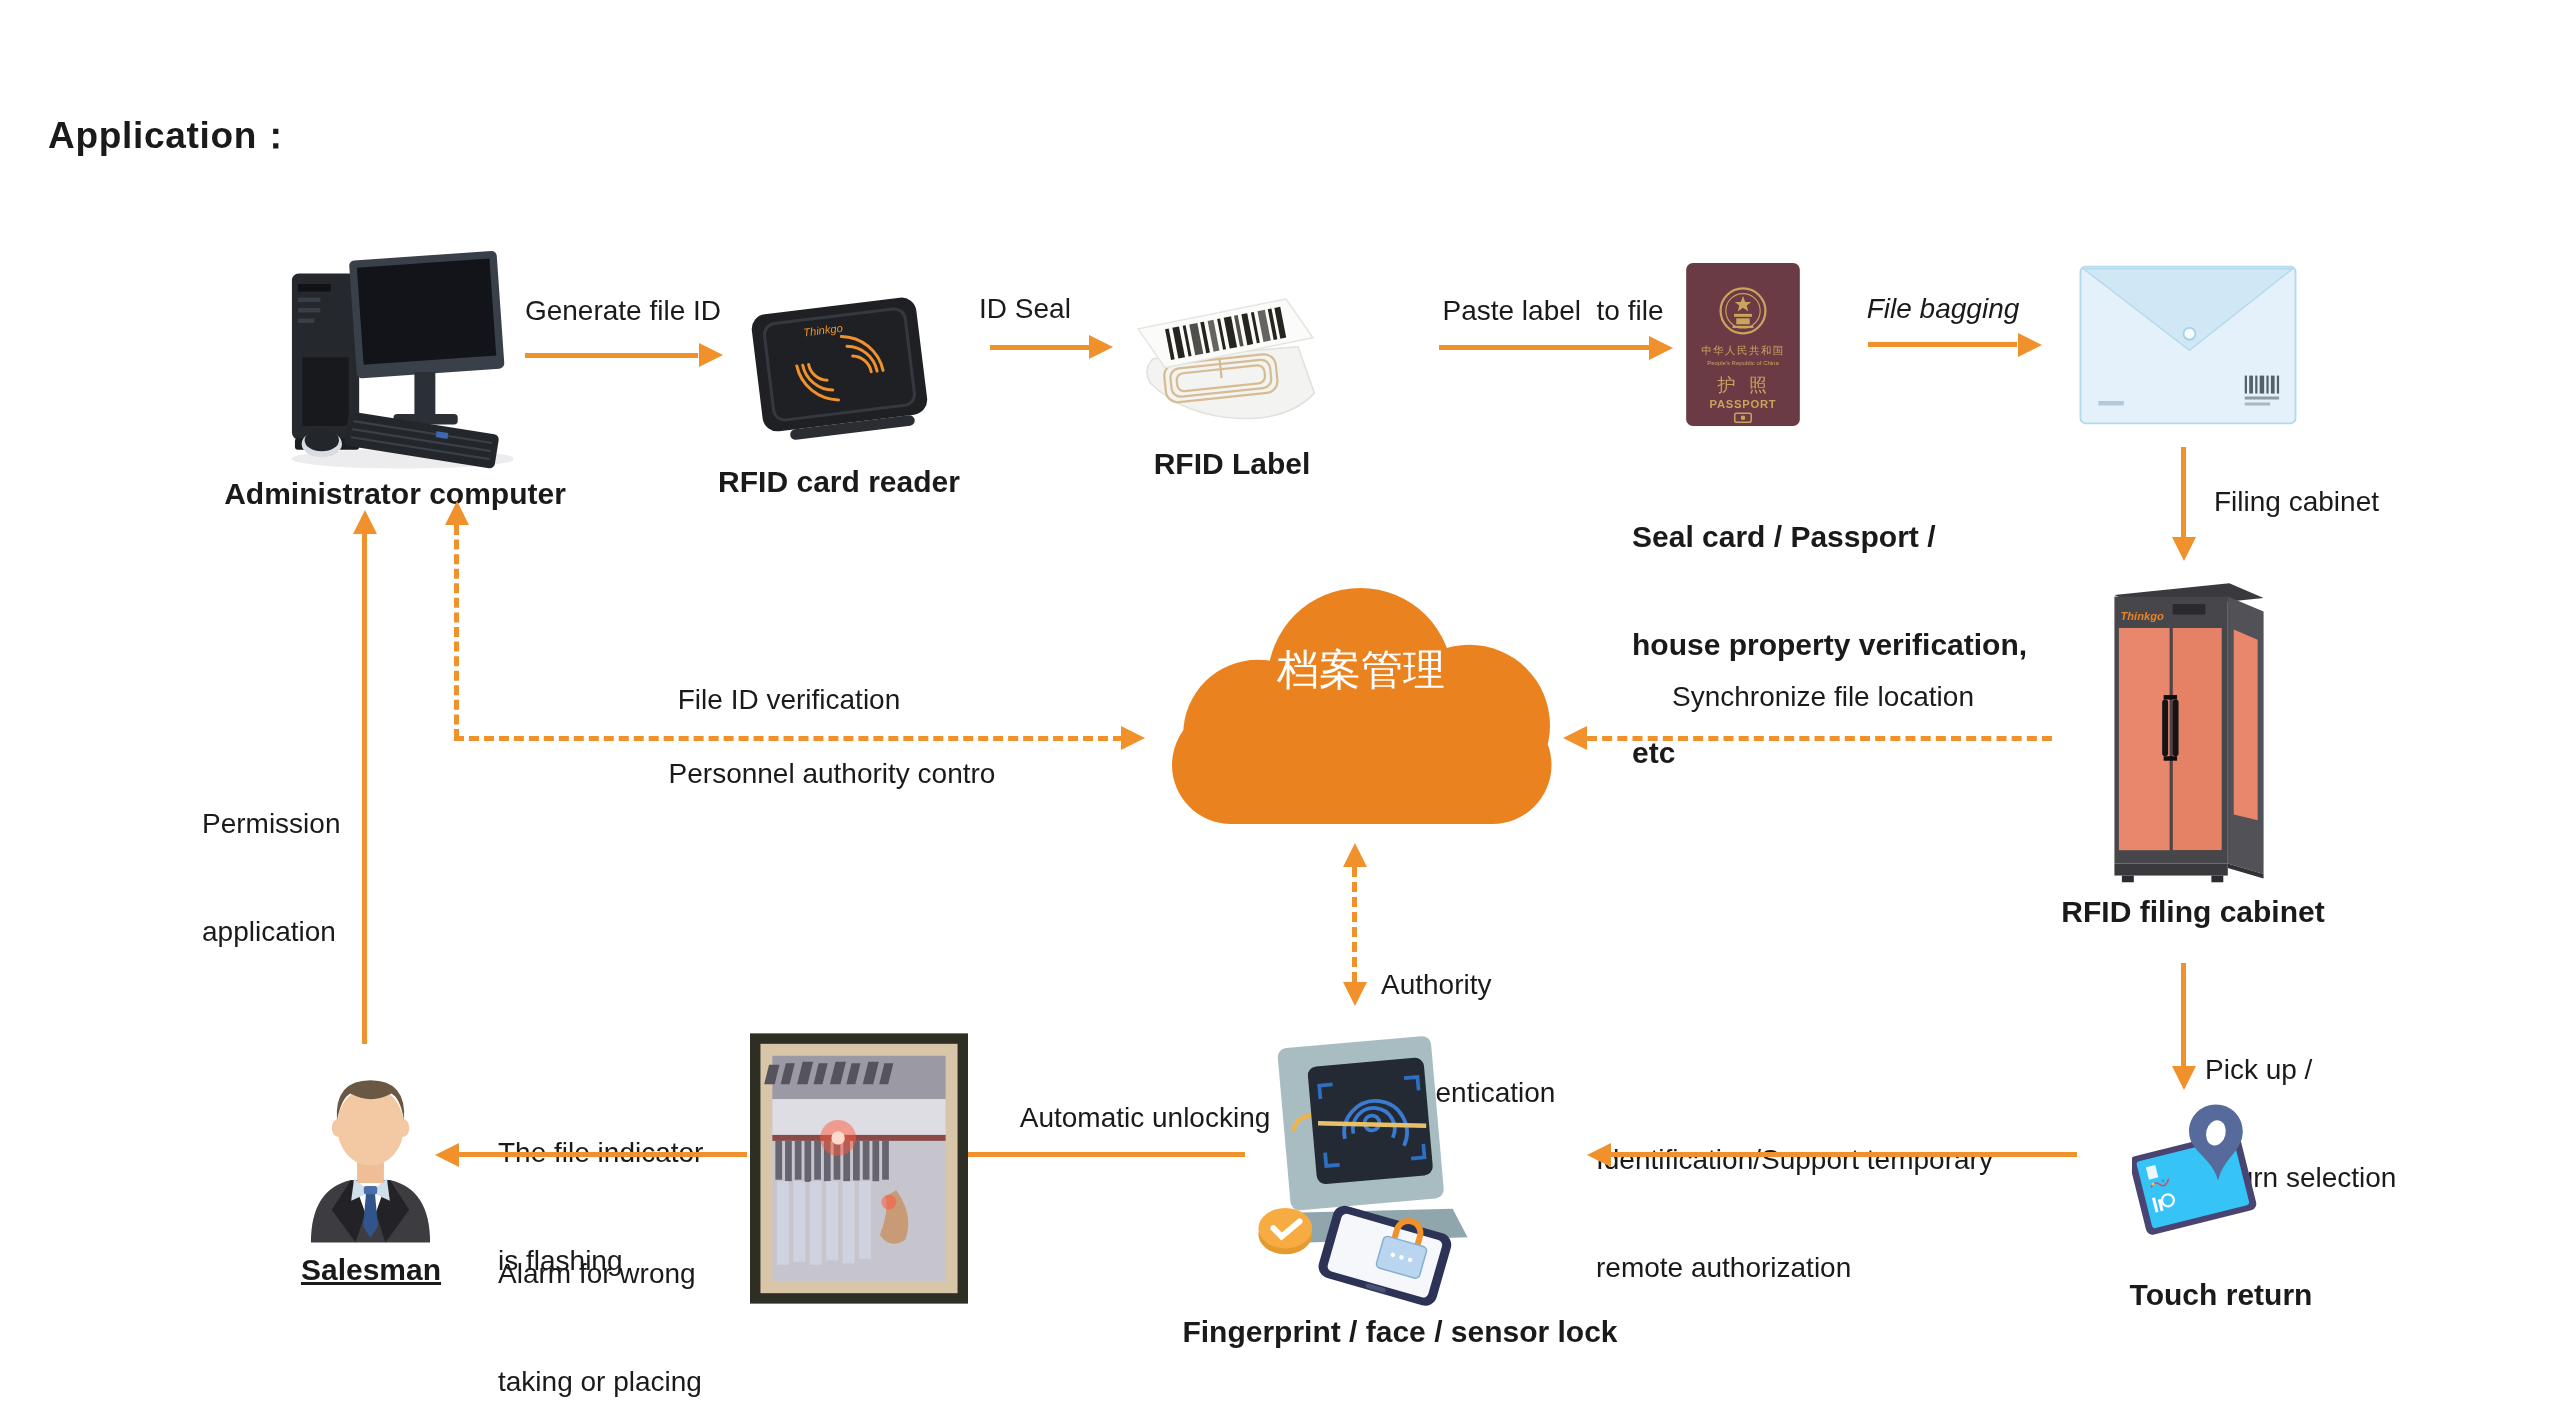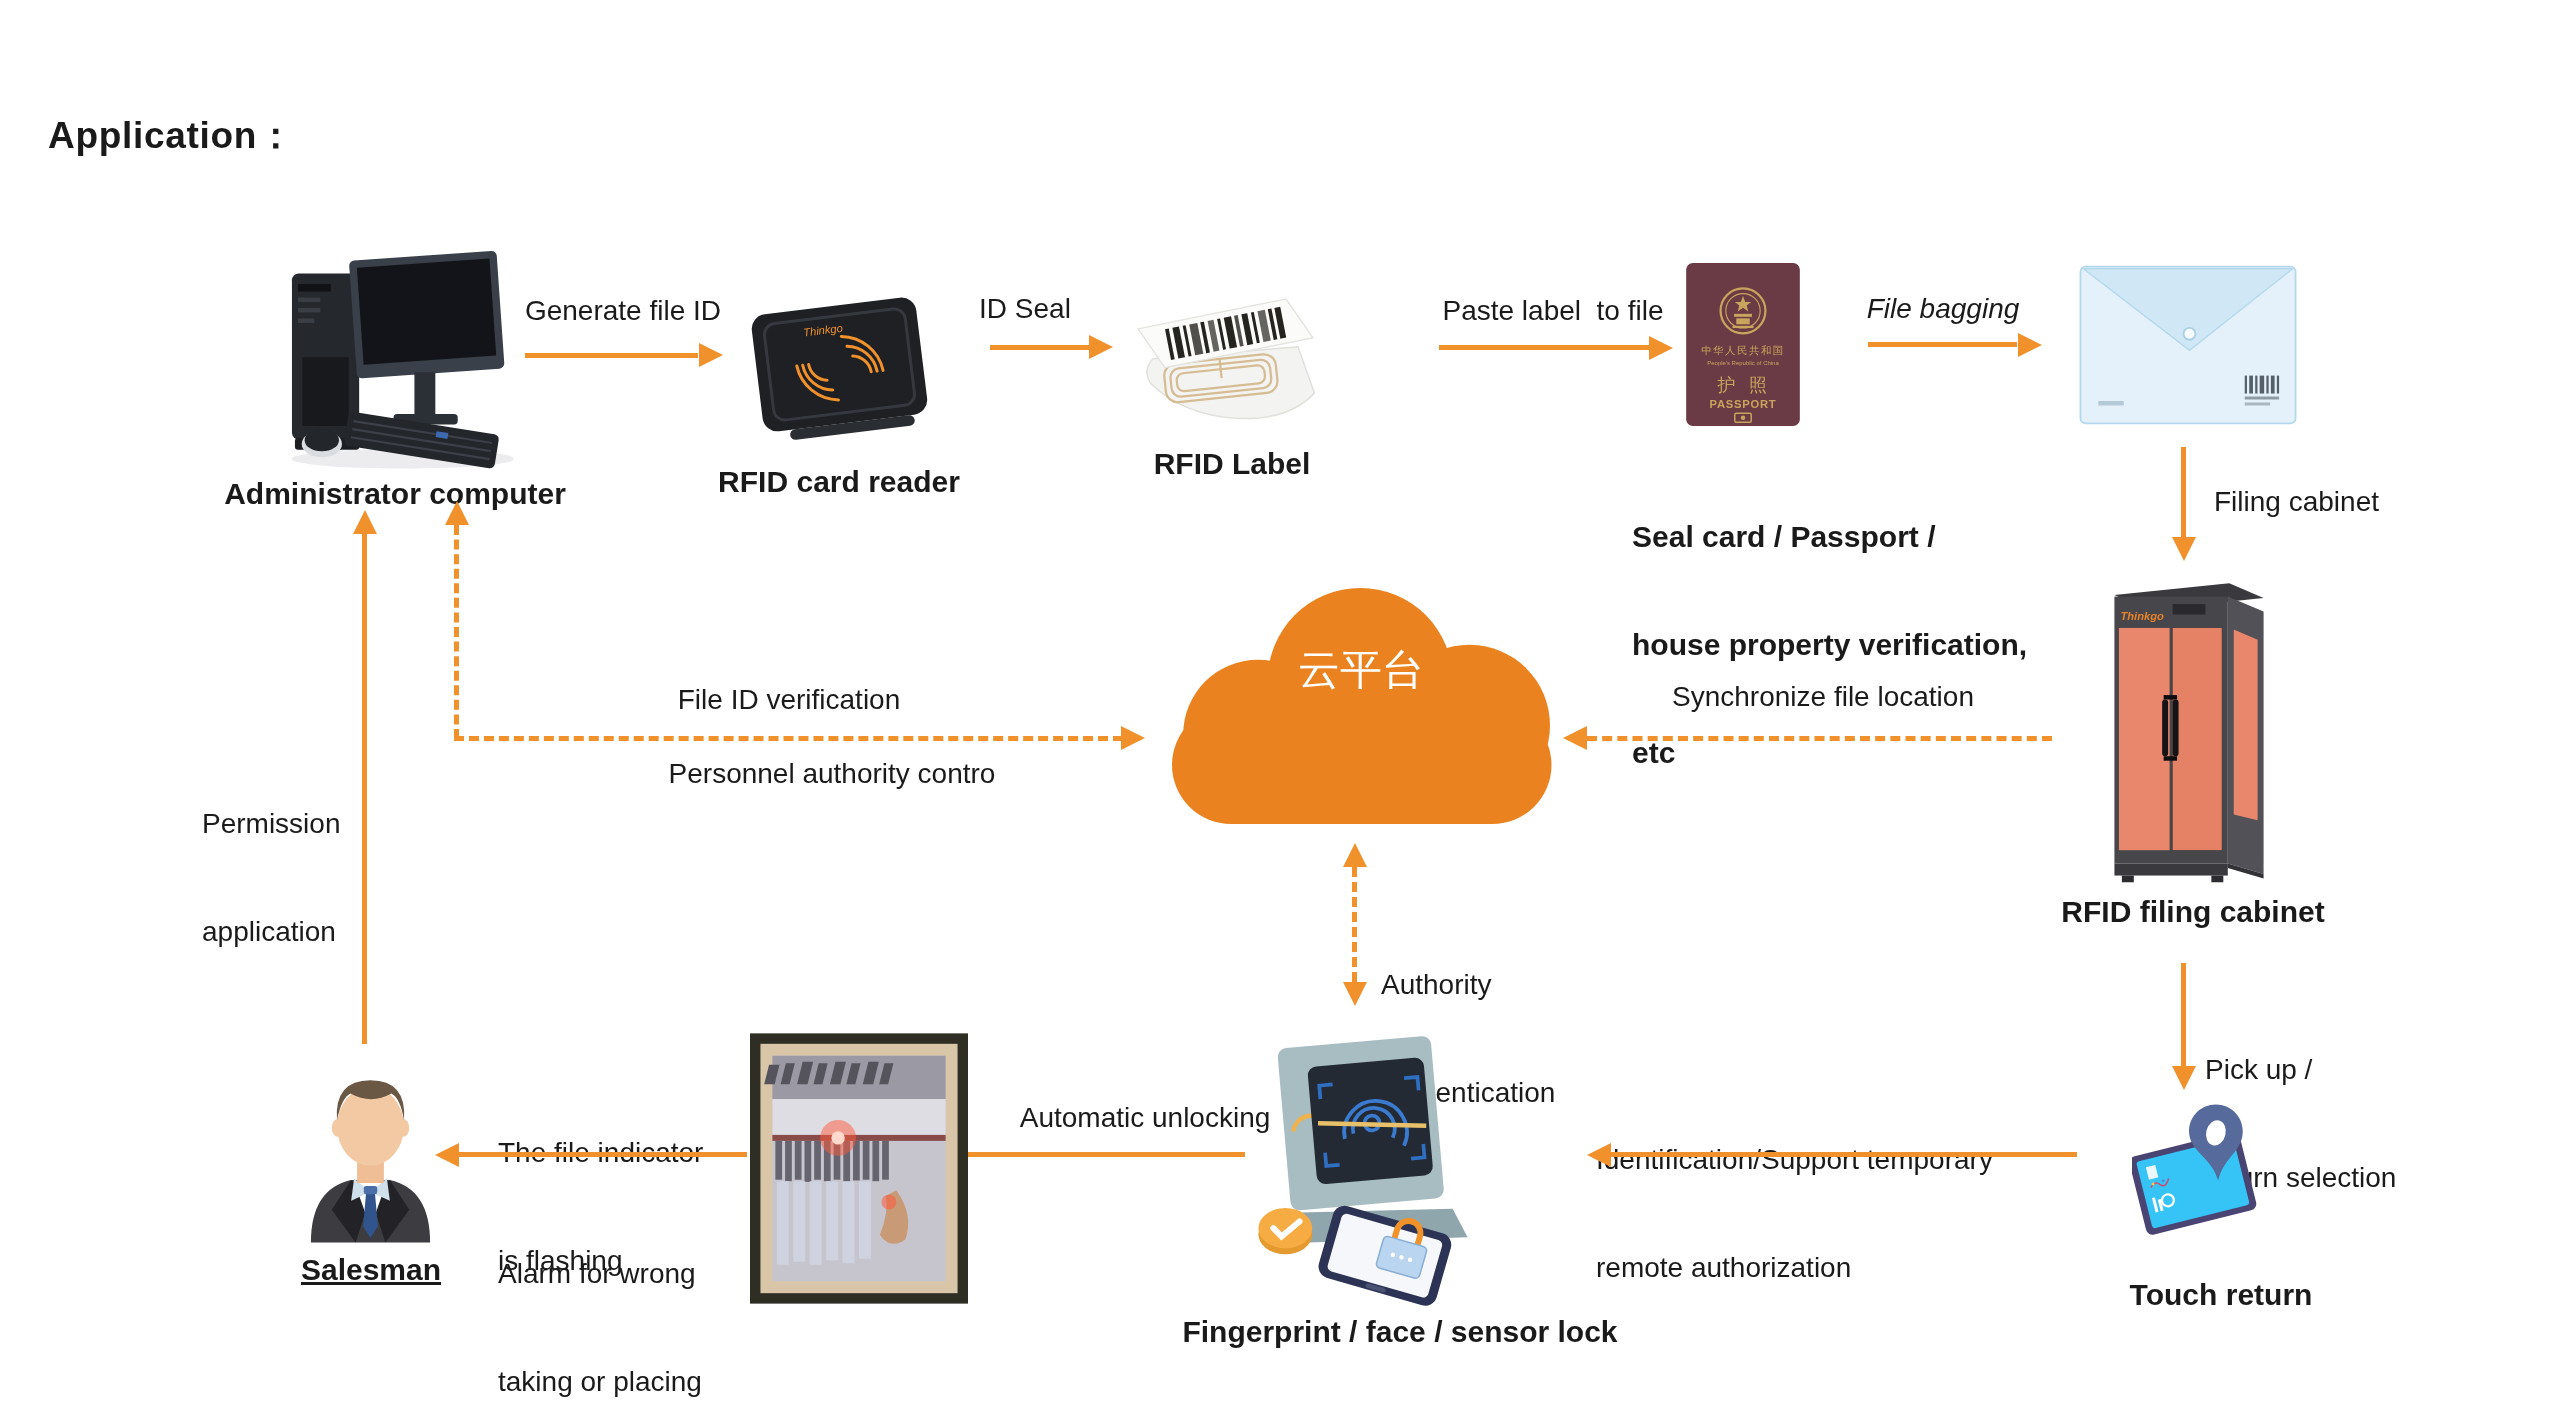--- a/index.html
+++ b/index.html
@@ -221,21 +221,21 @@
 <div class="abs caption ctr" style="left:2193px;top:895px;">RFID filing cabinet</div>
 
 <div class="abs" style="left:1157px;top:585px;width:408px;height:248px;">
   <svg width="408" height="248" viewBox="0 0 546 332">
     <circle cx="135" cy="200" r="100" fill="#EA831F"></circle>
     <circle cx="272" cy="128" r="124" fill="#EA831F"></circle>
     <circle cx="418" cy="188" r="108" fill="#EA831F"></circle>
     <rect x="20" y="162" width="508" height="158" rx="79" fill="#EA831F"></rect>
   </svg>
   <div class="cloud-text" style="left:0;top:58px;width:408px;">
-    <span style="display:block">云平台</span>
+    <span style="display:block">档案管理</span>
   </div>
 </div>
 
 <div>
   <div class="dash-v" style="left:454px;top:525px;height:214px;"></div>
   <div class="head head-u" style="left:445px;top:501px;"></div>
   <div class="dash-h" style="left:454px;top:736px;width:669px;"></div>
   <div class="head head-r" style="left:1121px;top:726px;"></div>
   <div class="abs flow ctr" style="left:789px;top:682px;">File ID verification</div>
   <div class="abs flow ctr" style="left:832px;top:756px;">Personnel authority contro</div>

